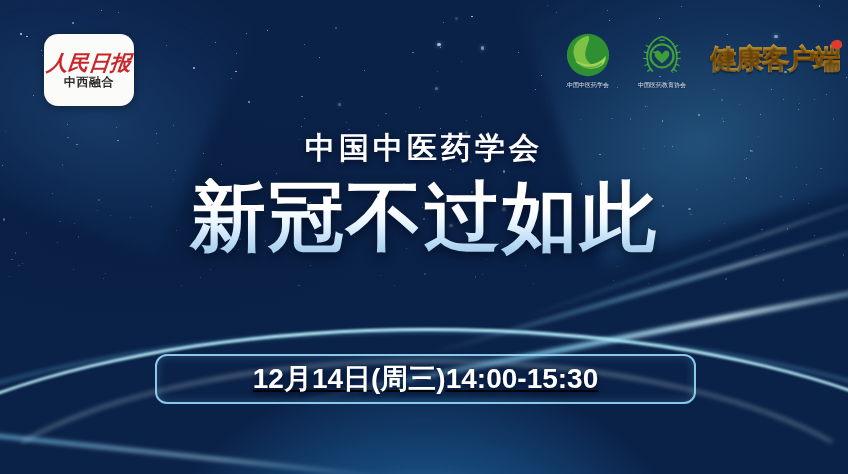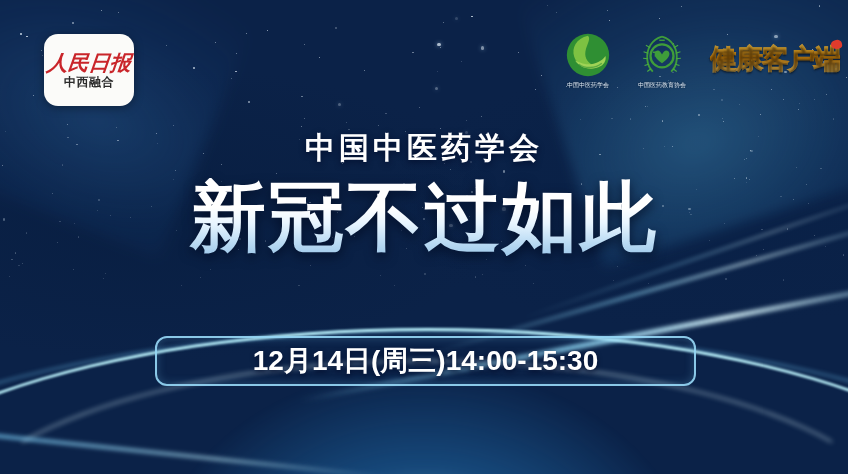--- a/index.html
+++ b/index.html
@@ -142,25 +142,26 @@
     font-weight:bold;
     letter-spacing:2px;
     background:linear-gradient(180deg,#ffffff 0%,#ffffff 38%,#e8f5ff 58%,#bcdcf4 82%,#9fc9ea 100%);
     -webkit-background-clip:text;background-clip:text;color:transparent;
     filter:drop-shadow(0 4px 6px rgba(0,8,30,.75));
   }
   .headline-1{top:178px;font-size:76px;line-height:1.02;}
   .headline-2{top:258px;font-size:76px;line-height:1.02;}
 
   .date-box{
-    position:absolute;left:155px;top:336px;width:537px;height:46px;
+    position:absolute;left:155px;top:354px;width:537px;height:46px;
     border:2px solid rgba(150,215,245,.92);
     border-radius:12px;
     display:flex;align-items:center;justify-content:center;
     box-shadow:0 0 10px rgba(120,200,245,.25) inset;
+    text-decoration:underline;
   }
   .date-text{
     font-family:"Liberation Sans","DejaVu Sans",sans-serif;
     font-weight:bold;font-size:28px;letter-spacing:0px;color:#ffffff;
     text-shadow:0 2px 5px rgba(0,10,40,.8);
   }
 </style>
 </head>
 <body>
 

